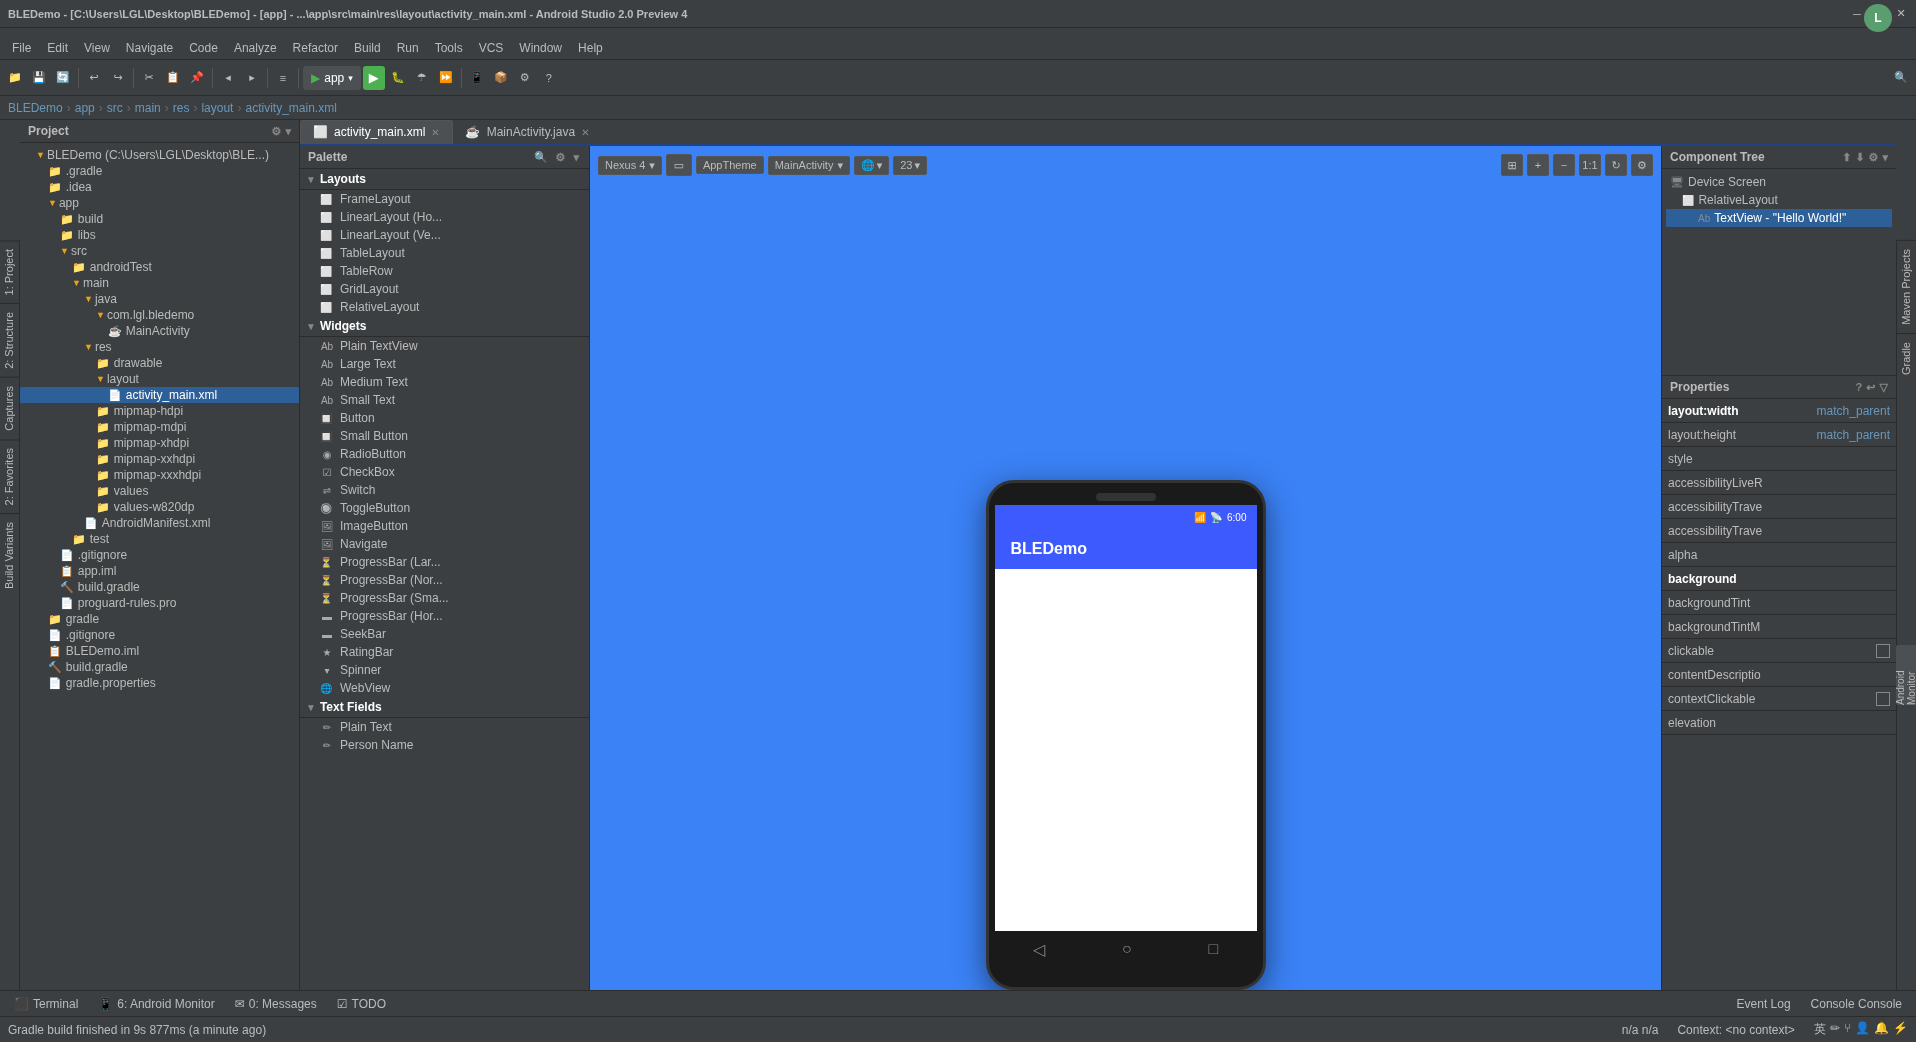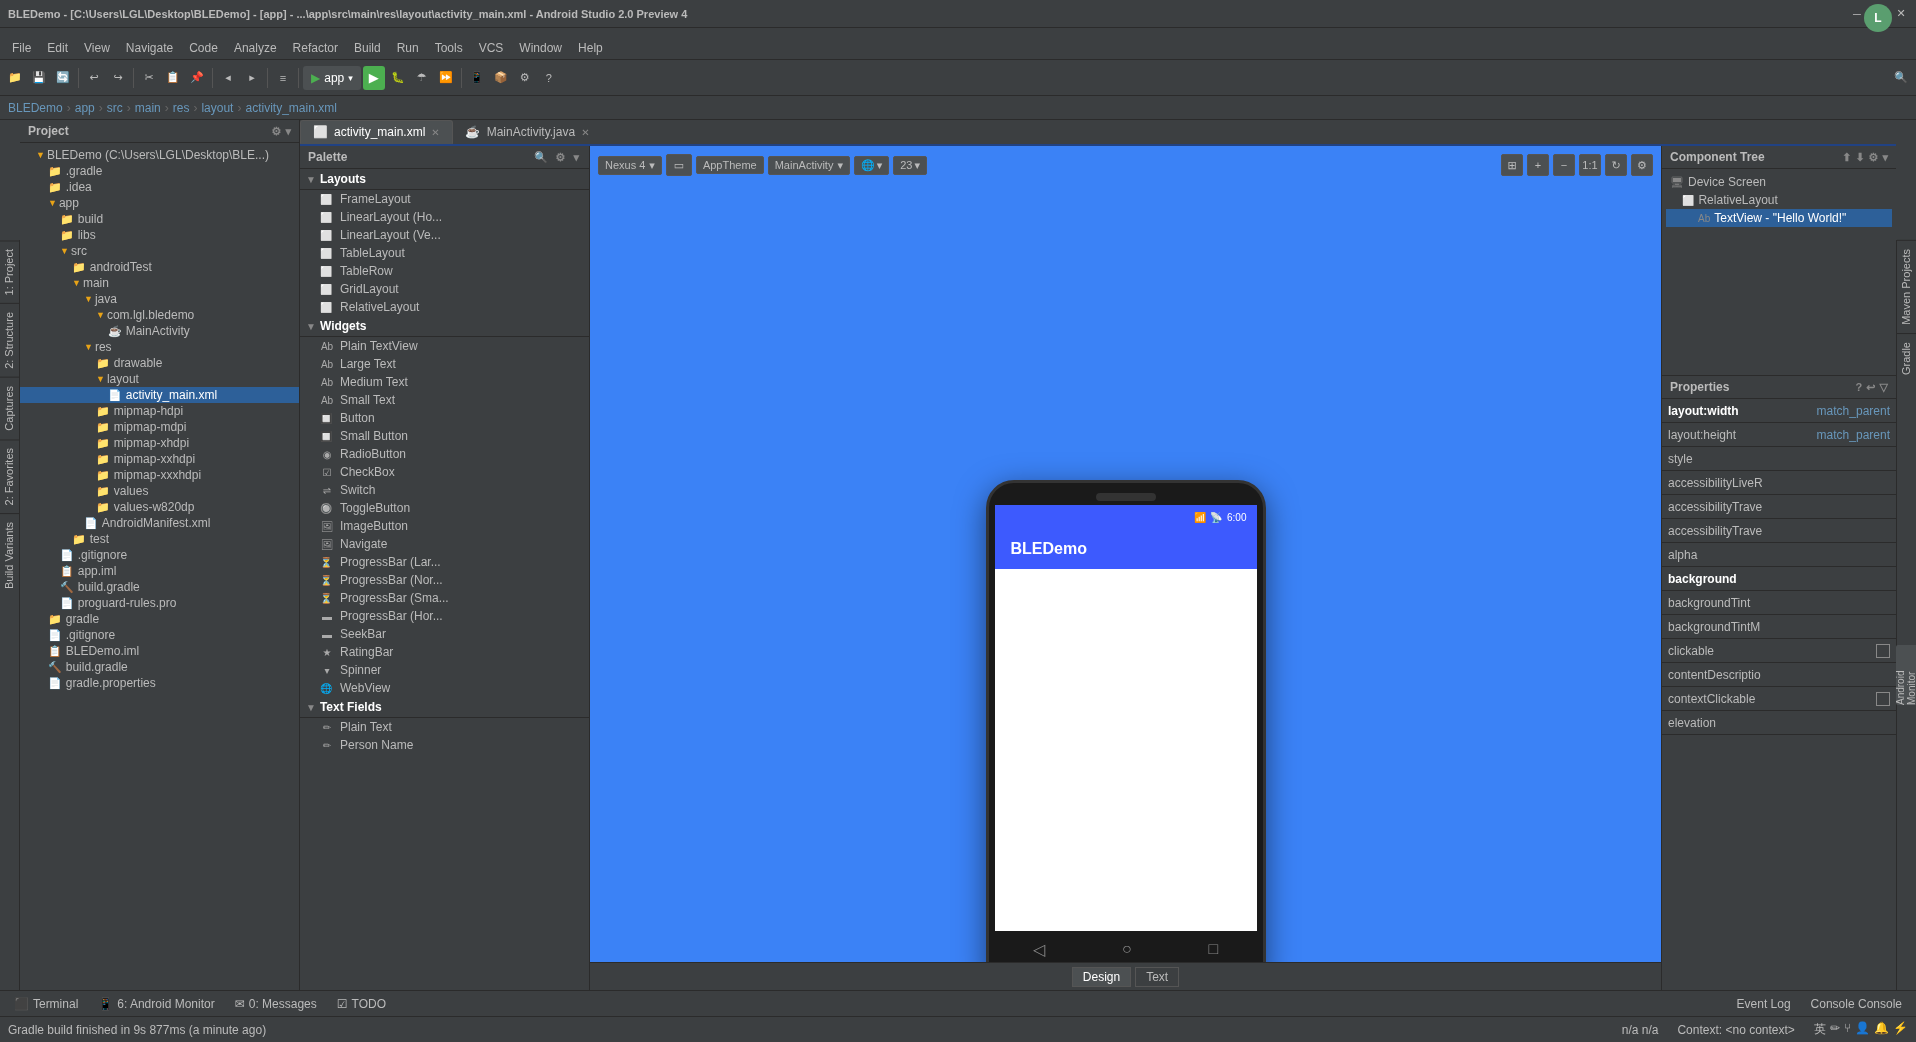--- a/index.html
+++ b/index.html
@@ -571,24 +571,20 @@
               </div>
             </div>
             <div id="phone-nav">
               <span style="color:#888; font-size:16px; cursor:pointer;">◁</span>
               <span style="color:#888; font-size:16px; cursor:pointer;">○</span>
               <span style="color:#888; font-size:16px; cursor:pointer;">□</span>
             </div>
             <div id="phone-bottom"></div>
           </div>
 
-          <div id="design-bottom" style="position:absolute; bottom:0; left:0; right:0; height:28px; background:#3c3f41; border-top:1px solid #2b2b2b; display:flex; align-items:center; padding:0 8px; gap:4px;">
-            <div class="view-toggle-btn active">Design</div>
-            <div class="view-toggle-btn">Text</div>
-          </div>
         </div>
 
         <div id="right-panel">
 
           <div id="component-tree">
             <div id="ct-header">
               <span>Component Tree</span>
               <div style="display:flex; gap:4px;">
                 <span style="cursor:pointer; color:#888; font-size:11px;">⬆</span>
                 <span style="cursor:pointer; color:#888; font-size:11px;">⬇</span>

